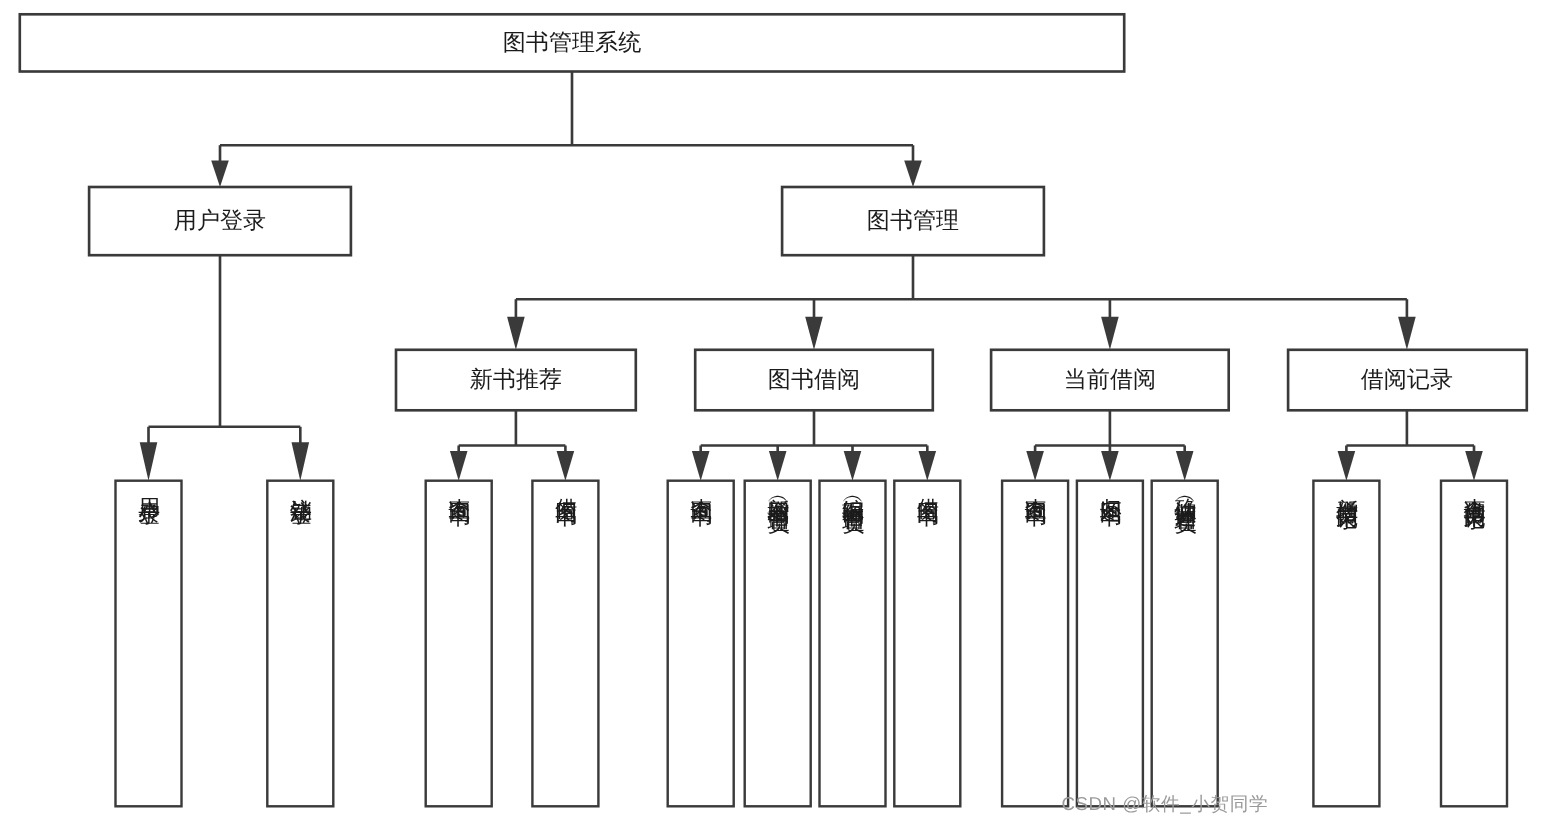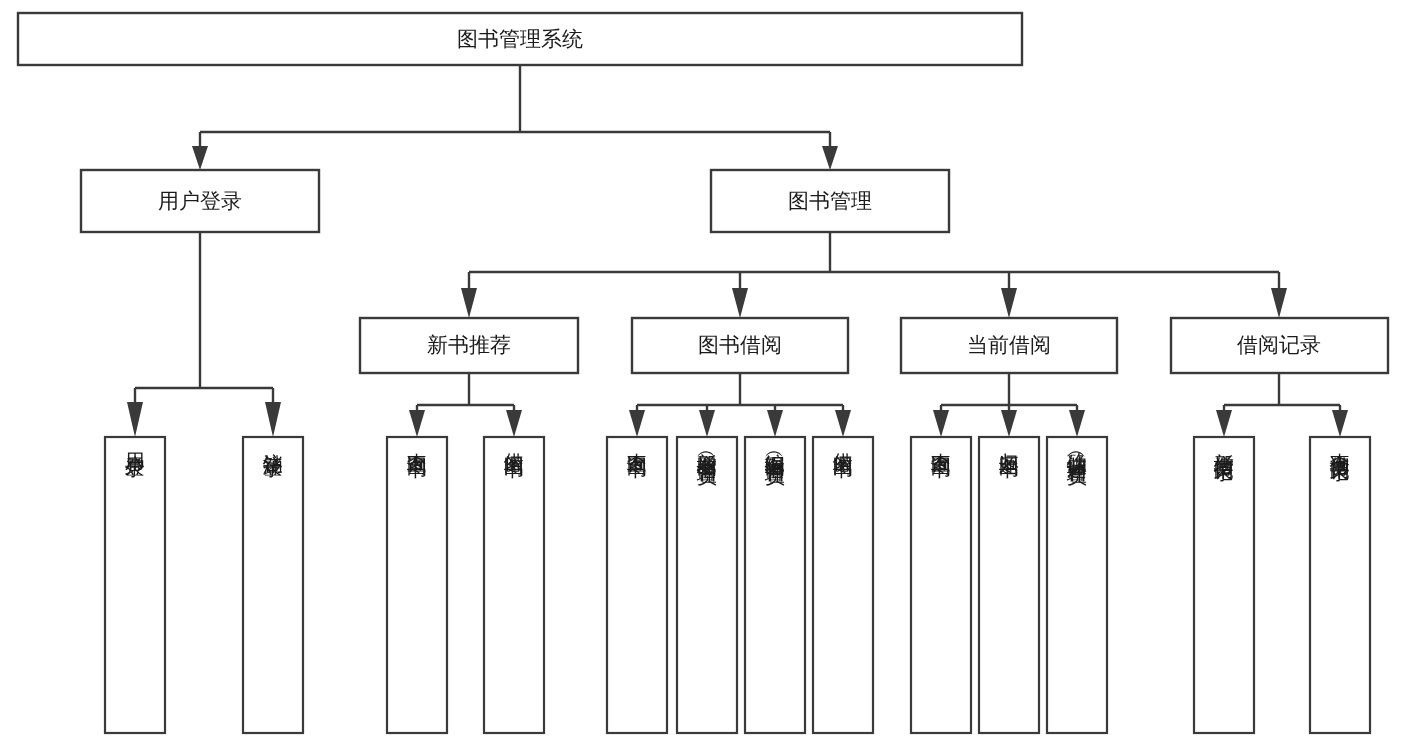--- a/index.html
+++ b/index.html
@@ -230,13 +230,14 @@
   <div class="vert-label-wrap" style="left:1047px; top:437px; width:60px; height:296px;">
     <span class="vert-label">确认归还（管理员）</span>
   </div>
   <div class="vert-label-wrap" style="left:1194px; top:437px; width:60px; height:296px;">
     <span class="vert-label">新增借阅记录</span>
   </div>
   <div class="vert-label-wrap" style="left:1310px; top:437px; width:60px; height:296px;">
     <span class="vert-label">查询借阅记录</span>
   </div>
 
+  <div class="watermark">CSDN @软件_小贺同学</div>
 </div>
 
 </body></html>

